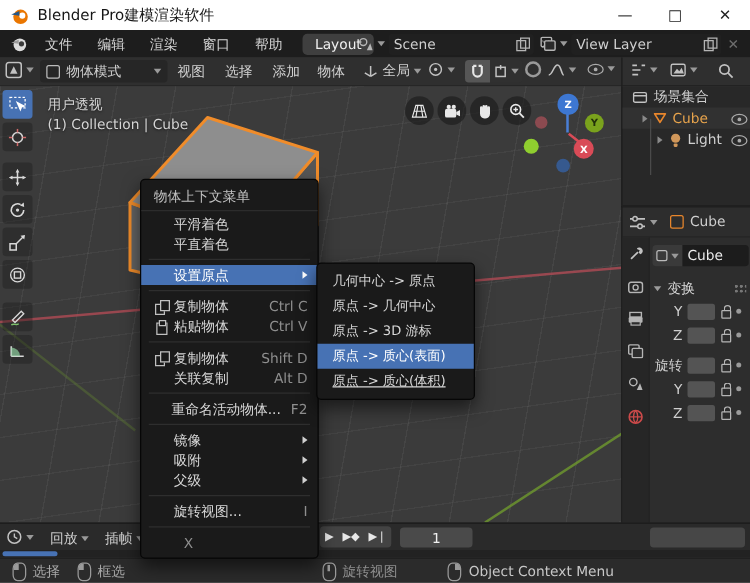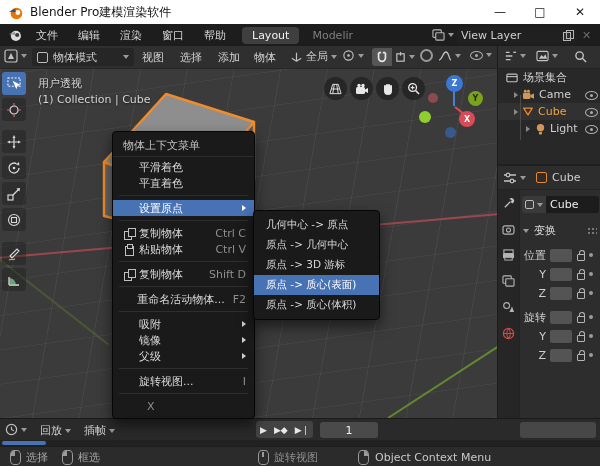--- a/index.html
+++ b/index.html
@@ -123,20 +123,32 @@
     </svg>
     <span class="tmenu">文件</span>
     <span class="tmenu">编辑</span>
     <span class="tmenu">渲染</span>
     <span class="tmenu">窗口</span>
     <span class="tmenu">帮助</span>
     <div class="wtab active" style="margin-left:6px">Layout</div>
     <div class="wtab inactive">Modelir</div>
   </div>
 
+  <div class="abs row" style="left:286px;top:26px;height:18px;">
+    <svg width="13" height="13" viewBox="0 0 14 14">
+      <circle cx="5" cy="5" r="3" fill="none" stroke="#b5b5b5" stroke-width="1.2"></circle>
+      <path d="M8 12 L11 6 L13 12 Z" fill="#b5b5b5"></path>
+    </svg>
+    <span class="caret"></span>
+    <div class="idfield" style="width:108px;margin-left:3px;">
+      <span>Scene</span>
+      <span class="dupicon" style="margin-left:auto"></span>
+    </div>
+    <span class="xdim">✕</span>
+  </div>
 
   <div class="abs row" style="left:432px;top:26px;height:18px;">
     <svg width="13" height="13" viewBox="0 0 14 14">
       <rect x="1" y="1" width="9" height="8" rx="1" fill="none" stroke="#b5b5b5" stroke-width="1.2"></rect>
       <rect x="4" y="4" width="9" height="8" rx="1" fill="#2a2a2a" stroke="#b5b5b5" stroke-width="1.2"></rect>
     </svg>
     <span class="caret"></span>
     <div class="idfield" style="width:112px;margin-left:3px;">
       <span>View Layer</span>
       <span class="dupicon" style="margin-left:auto"></span>
@@ -336,31 +348,20 @@
 
   <div class="abs outliner">
     <div class="orow" style="padding-left:8px;">
       <svg width="12" height="11" viewBox="0 0 14 12">
         <rect x="1" y="2" width="12" height="9" rx="1.5" fill="none" stroke="#c2c2c2" stroke-width="1.3"></rect>
         <path d="M1 5 H13" stroke="#c2c2c2" stroke-width="1.3"></path>
       </svg>
       <span style="margin-left:5px">场景集合</span>
     </div>
     <div class="abs" style="left:22px;top:26px;width:1px;height:45px;background:#4a4a4a;"></div>
-    <div class="orow" style="padding-left:16px;">
-      <span class="tri-closed"></span>
-      <svg width="13" height="11" viewBox="0 0 14 12" style="margin-left:4px">
-        <rect x="1" y="4" width="8" height="7" rx="1.5" fill="#d0975a"></rect>
-        <circle cx="3.5" cy="2.5" r="1.6" fill="#d0975a"></circle>
-        <circle cx="7" cy="2.5" r="1.6" fill="#d0975a"></circle>
-        <path d="M9 6.5 L13 5 V10.5 L9 9 Z" fill="#d0975a"></path>
-      </svg>
-      <span style="margin-left:4px">Came</span>
-      <span class="eye" style="margin-left:auto;margin-right:3px"></span>
-    </div>
     <div class="orow" style="padding-left:16px;background:#313131;">
       <span class="tri-closed"></span>
       <svg width="12" height="11" viewBox="0 0 14 12" style="margin-left:4px">
         <path d="M2 2 H12 L7 10 Z" fill="none" stroke="#e8862c" stroke-width="1.6" stroke-linejoin="round"></path>
       </svg>
       <span style="margin-left:4px;color:#e8a44c;">Cube</span>
       <span class="eye" style="margin-left:auto;margin-right:3px"></span>
     </div>
     <div class="orow" style="padding-left:28px;">
       <span class="tri-closed"></span>
@@ -433,26 +434,20 @@
           <span class="caret"></span>
         </div>
         <div style="background:#1c1c1c;border-radius:0 3px 3px 0;height:17px;flex:1;display:flex;align-items:center;padding-left:4px;color:#ececec;">Cube</div>
       </div>
       <div class="row" style="margin-top:10px;padding-left:3px;">
         <span class="tri-open"></span>
         <span style="margin-left:5px;color:#dadada;">变换</span>
         <span class="dragdots" style="margin-left:auto;margin-right:4px;"></span>
       </div>
 
-      <div class="row" style="margin-top:9px;height:16px;">
-        <span style="width:26px;text-align:right;">位置</span>
-        <span class="pfield" style="width:22px;margin-left:4px;"></span>
-        <span class="lock" style="margin-left:4px;"></span>
-        <span class="dot" style="margin-left:4px;"></span>
-      </div>
       <div class="row" style="margin-top:3px;height:16px;">
         <span style="width:26px;text-align:right;">Y</span>
         <span class="pfield" style="width:22px;margin-left:4px;"></span>
         <span class="lock" style="margin-left:4px;"></span>
         <span class="dot" style="margin-left:4px;"></span>
       </div>
       <div class="row" style="margin-top:3px;height:16px;">
         <span style="width:26px;text-align:right;">Z</span>
         <span class="pfield" style="width:22px;margin-left:4px;"></span>
         <span class="lock" style="margin-left:4px;"></span>
@@ -512,21 +507,21 @@
     <span class="mouse left" style="margin-left:10px;"></span>
     <span style="margin-left:5px;">选择</span>
     <span class="mouse left" style="margin-left:14px;"></span>
     <span style="margin-left:5px;">框选</span>
     <span class="mouse mid" style="margin-left:158px;"></span>
     <span style="margin-left:5px;color:#8f8f8f;">旋转视图</span>
     <span class="mouse right" style="margin-left:40px;"></span>
     <span style="margin-left:6px;color:#c8c8c8;">Object Context Menu</span>
   </div>
 
-  <div class="abs cmenu" style="left:112px;top:131px;width:141px;">
+  <div class="abs cmenu" style="left:112px;top:143px;width:141px;">
     <div class="cm-title">物体上下文菜单</div>
     <div class="mi">
       <span class="mic"></span>
         <span class="mlabel">平滑着色</span>
     </div>
     <div class="mi">
       <span class="mic"></span>
         <span class="mlabel">平直着色</span>
     </div>
     <div class="msep"></div>
@@ -551,35 +546,40 @@
       <span class="msc">Ctrl V</span>
     </div>
     <div class="msep"></div>
     <div class="mi">
       <span class="mic">
           <span class="ic-copy"></span>
         </span>
       <span class="mlabel">复制物体</span>
       <span class="msc">Shift D</span>
     </div>
+    <div class="mi">
+      <span class="mic"></span>
+      <span class="mlabel">关联复制</span>
+      <span class="msc">Alt D</span>
+    </div>
     <div class="msep"></div>
     <div class="mi">
       <span class="mic"></span>
       <span class="mlabel">重命名活动物体...</span>
       <span class="msc">F2</span>
     </div>
     <div class="msep"></div>
     <div class="mi">
       <span class="mic"></span>
+        <span class="mlabel">镜像</span>
+      <span class="marrow"></span>
+    </div>
+    <div class="mi">
+      <span class="mic"></span>
         <span class="mlabel">吸附</span>
-      <span class="marrow"></span>
-    </div>
-    <div class="mi">
-      <span class="mic"></span>
-        <span class="mlabel">镜像</span>
       <span class="marrow"></span>
     </div>
     <div class="mi">
       <span class="mic"></span>
         <span class="mlabel">父级</span>
       <span class="marrow"></span>
     </div>
     <div class="msep"></div>
     <div class="mi">
       <span class="mic"></span>
@@ -599,18 +599,18 @@
     </div>
     <div class="mi" style="height:20px;font-size:10.5px;">
       <span class="mlabel" style="padding-left:6px;">原点 -&gt; 几何中心</span>
     </div>
     <div class="mi" style="height:20px;font-size:10.5px;">
       <span class="mlabel" style="padding-left:6px;">原点 -&gt; 3D 游标</span>
     </div>
     <div class="mi hl" style="height:20px;font-size:10.5px;">
       <span class="mlabel" style="padding-left:6px;">原点 -&gt; 质心(表面)</span>
     </div>
-    <div class="mi" style="height:20px;font-size:10.5px;">
+    <div class="mi" style="height:20px;font-size:10.5px;text-decoration:underline;">
       <span class="mlabel" style="padding-left:6px;">原点 -&gt; 质心(体积)</span>
     </div>
   </div>
 
 </div>
 
 </body></html>

